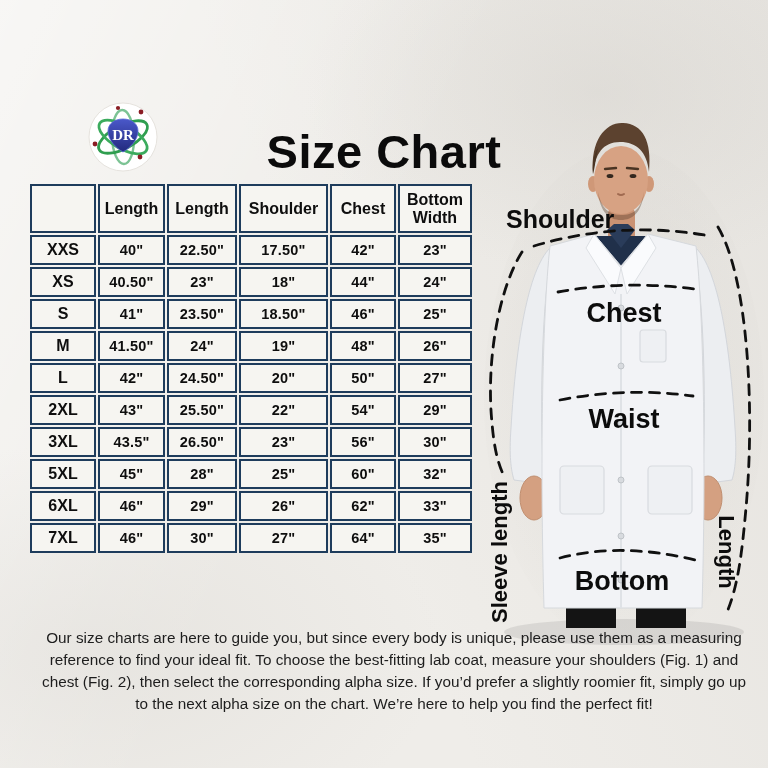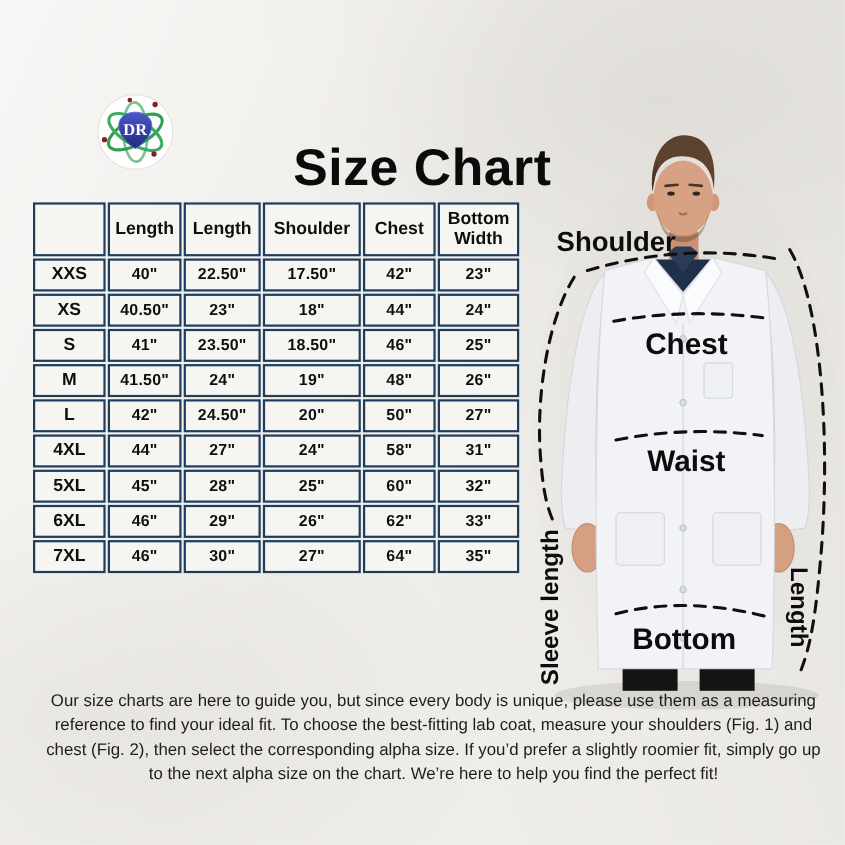--- a/index.html
+++ b/index.html
@@ -12,21 +12,21 @@
   }
   .paper-texture {
     position: absolute; inset: 0; pointer-events: none;
     background:
       radial-gradient(ellipse 420px 260px at 78% 12%, rgba(205,202,196,0.35), rgba(0,0,0,0) 70%),
       radial-gradient(ellipse 500px 300px at 12% 85%, rgba(210,207,201,0.30), rgba(0,0,0,0) 70%),
       linear-gradient(115deg, rgba(255,255,255,0.55), rgba(255,255,255,0) 45%),
       linear-gradient(250deg, rgba(190,186,180,0.18), rgba(0,0,0,0) 55%);
   }
   .logo {
-    position: absolute; left: 88px; top: 85px; width: 70px; height: 70px;
+    position: absolute; left: 88px; top: 102px; width: 70px; height: 70px;
   }
   .page-title {
     position: absolute; left: 214px; top: 96px; width: 340px;
     text-align: center;
     font-size: 47px; font-weight: bold; letter-spacing: 0.5px;
     color: #0b0b0b;
     margin-top: 28px;
   }
   .size-table {
     position: absolute; left: 28px; top: 182px; width: 438px;
@@ -139,26 +139,34 @@
       </tr>
       <tr>
         <th>L</th>
         <td>42"</td>
         <td>24.50"</td>
         <td>20"</td>
         <td>50"</td>
         <td>27"</td>
       </tr>
       <tr>
-        <th>4XL</th>
-        <td>44"</td>
-        <td>27"</td>
-        <td>24"</td>
-        <td>58"</td>
-        <td>31"</td>
+        <th>2XL</th>
+        <td>43"</td>
+        <td>25.50"</td>
+        <td>22"</td>
+        <td>54"</td>
+        <td>29"</td>
+      </tr>
+      <tr>
+        <th>3XL</th>
+        <td>43.5"</td>
+        <td>26.50"</td>
+        <td>23"</td>
+        <td>56"</td>
+        <td>30"</td>
       </tr>
       <tr>
         <th>5XL</th>
         <td>45"</td>
         <td>28"</td>
         <td>25"</td>
         <td>60"</td>
         <td>32"</td>
       </tr>
       <tr>

